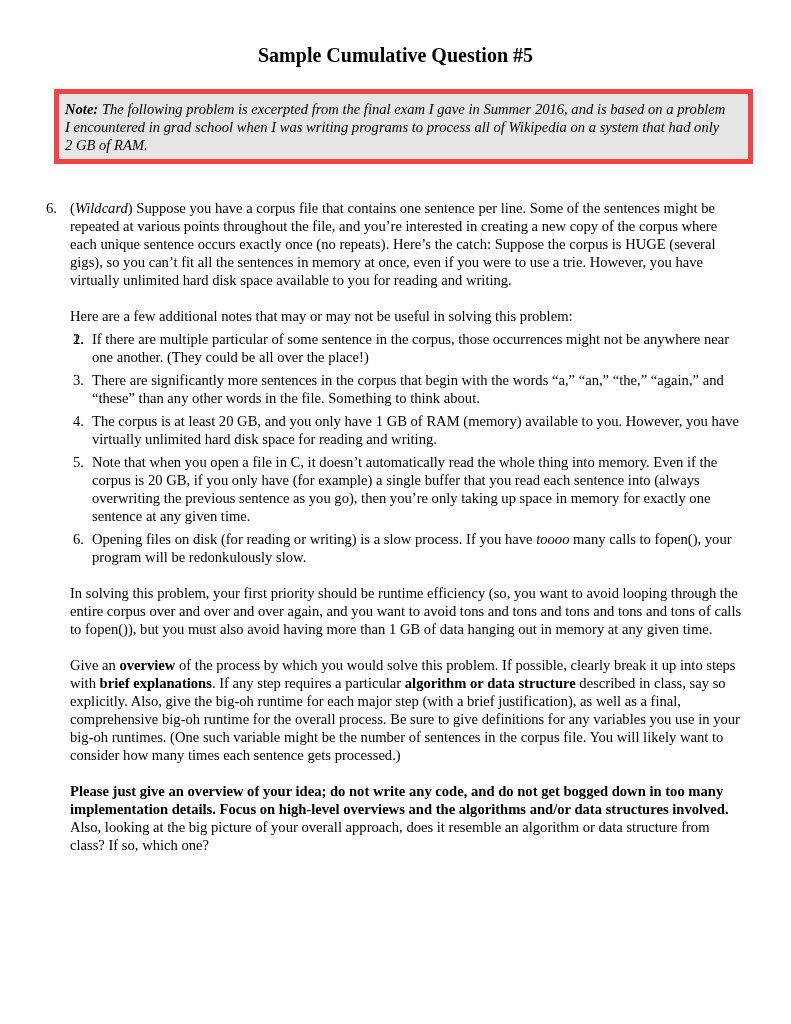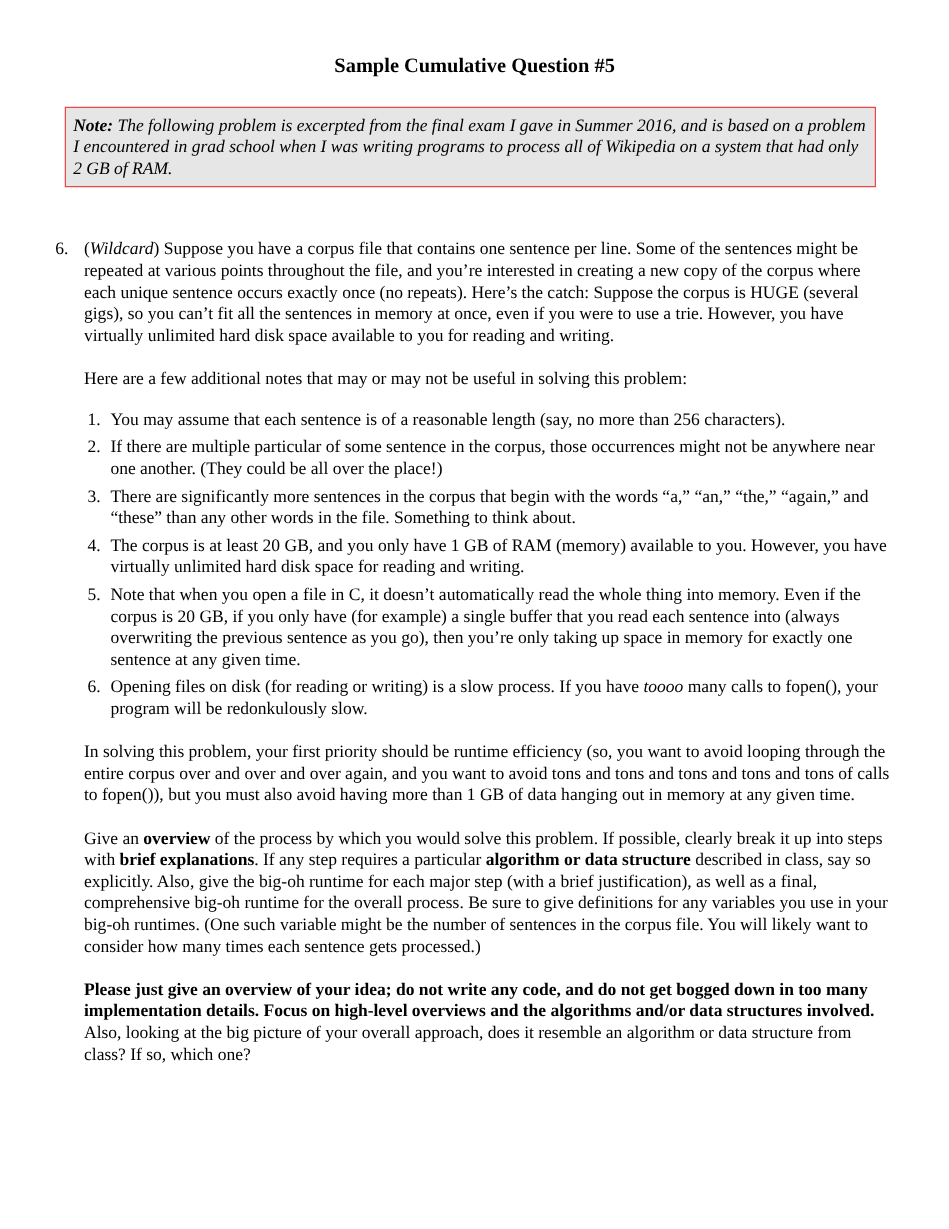--- a/index.html
+++ b/index.html
@@ -3,25 +3,25 @@
 <meta charset="utf-8">
 <style>
   html, body { margin: 0; padding: 0; background: #ffffff; }
   body {
     width: 791px; height: 1024px; overflow: hidden; position: relative;
     font-family: "Liberation Serif", "DejaVu Serif", serif;
     color: #000; font-size: 14.6px; line-height: 18px;
   }
   .title {
     position: absolute; top: 46px; left: 0; width: 791px; text-align: center;
-    font-weight: bold; font-size: 17px;
+    font-weight: bold; font-size: 20px;
   }
   .note {
     position: absolute; top: 89px; left: 54px; width: 662px;
-    background: #e6e6e6; border: 1px solid #ef4444; padding: 6px 6px 5px 6px;
+    background: #e6e6e6; border: 5px solid #ef4444; padding: 6px 21px 5px 6px;
     font-style: italic; line-height: 18px;
   }
   .note b { font-weight: bold; }
   .q {
     position: absolute; top: 199px; left: 46px; width: 700px;
   }
   .qnum { position: absolute; left: 0; top: 0; }
   .qbody { margin-left: 24px; width: 672px; }
   .qbody p { margin: 0 0 18px 0; }
   ol.notes { margin: 0 0 18px 0; padding: 0; list-style: none; }
@@ -34,23 +34,23 @@
 <body>
 
 <div class="title">Sample Cumulative Question #5</div>
 
 <div class="note"><b>Note:</b><span> The following problem is excerpted from the final exam I gave in Summer 2016, and is based on a problem I encountered in grad school when I was writing programs to process all of Wikipedia on a system that had only 2 GB of RAM.</span></div>
 
 <div class="q">
   <span class="qnum">6.</span>
   <div class="qbody">
     <p><span>(</span><span class="it">Wildcard</span><span>)</span><span> Suppose you have a corpus file that contains one sentence per line. Some of the sentences might be repeated at various points throughout the file, and you’re interested in creating a new copy of the corpus where each unique sentence occurs exactly once (no repeats). Here’s the catch: Suppose the corpus is HUGE (several gigs), so you can’t fit all the sentences in memory at once, even if you were to use a trie. However, you have virtually unlimited hard disk space available to you for reading and writing.</span></p>
-    <p style="margin-bottom:16px">Here are a few additional notes that may or may not be useful in solving this problem:</p>
+    <p style="margin-bottom:4px">Here are a few additional notes that may or may not be useful in solving this problem:</p>
     <ol class="notes">
-      <li><span class="n">1.</span><span>You may assume that each sentence is of a reasonable length (say, no more than 256 characters).</span></li>
+      <li><span class="n">1.</span></li>
       <li><span class="n">2.</span><span>If there are multiple particular of some sentence in the corpus, those occurrences might not be anywhere near one another. (They could be all over the place!)</span></li>
       <li><span class="n">3.</span><span>There are significantly more sentences in the corpus that begin with the words “a,” “an,” “the,” “again,” and “these” than any other words in the file. Something to think about.</span></li>
       <li><span class="n">4.</span><span>The corpus is at least 20 GB, and you only have 1 GB of RAM (memory) available to you. However, you have virtually unlimited hard disk space for reading and writing.</span></li>
       <li><span class="n">5.</span><span>Note that when you open a file in C, it doesn’t automatically read the whole thing into memory. Even if the corpus is 20 GB, if you only have (for example) a single buffer that you read each sentence into (always overwriting the previous sentence as you go), then you’re only taking up space in memory for exactly one sentence at any given time.</span></li>
       <li><span class="n">6.</span><span>Opening files on disk (for reading or writing) is a slow process. If you have </span><span class="it">toooo</span><span> many calls to fopen(), your program will be redonkulously slow.</span></li>
     </ol>
     <p style="">In solving this problem, your first priority should be runtime efficiency (so, you want to avoid looping through the entire corpus over and over and over again, and you want to avoid tons and tons and tons and tons and tons of calls to fopen()), but you must also avoid having more than 1 GB of data hanging out in memory at any given time.</p>
     <p><span>Give an </span><span class="bold">overview</span><span> of the process by which you would solve this problem. If possible, clearly break it up into steps with </span><span class="bold">brief explanations</span><span>. If any step requires a particular </span><span class="bold">algorithm or data structure</span><span> described in class, say so explicitly. Also, give the big-oh runtime for each major step (with a brief justification), as well as a final, comprehensive big-oh runtime for the overall process. Be sure to give definitions for any variables you use in your big-oh runtimes. (One such variable might be the number of sentences in the corpus file. You will likely want to consider how many times each sentence gets processed.)</span></p>
     <p><span class="bold">Please just give an overview of your idea; do not write any code, and do not get bogged down in too many implementation details. Focus on high-level overviews and the algorithms and/or data structures involved.</span><span> Also, looking at the big picture of your overall approach, does it resemble an algorithm or data structure from class? If so, which one?</span></p>
   </div>

